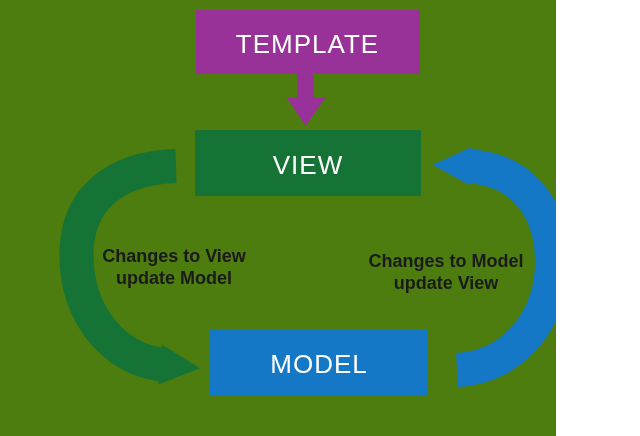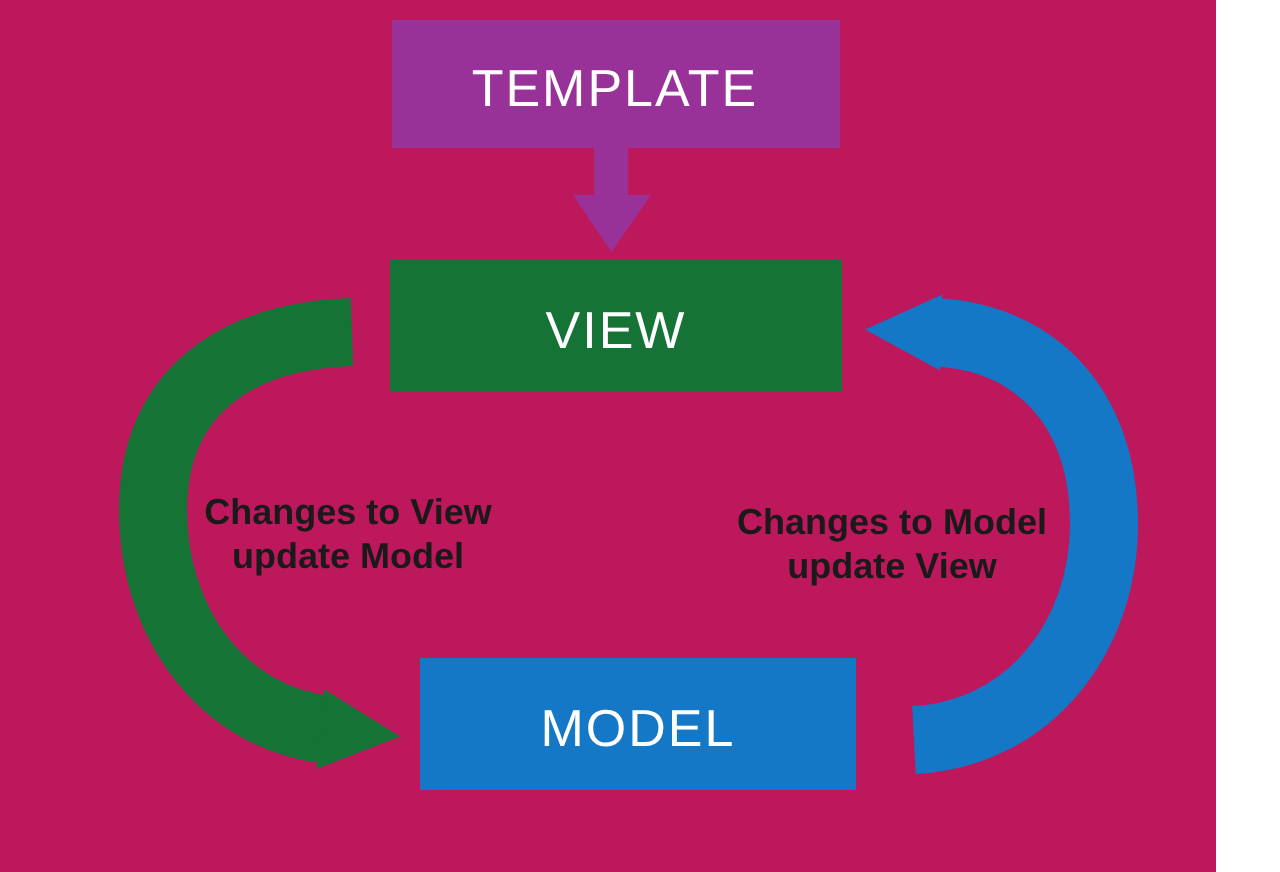--- a/index.html
+++ b/index.html
@@ -2,23 +2,23 @@
 <html><head>
 <meta charset="utf-8">
 <style>
   html, body {
     margin: 0;
     padding: 0;
     background: #ffffff;
   }
   .stage {
     position: relative;
-    width: 608px;
+    width: 556px;
     height: 436px;
-    background: #be185d;
+    background: #4d7c0f;
     overflow: hidden;
     font-family: "Liberation Sans", sans-serif;
   }
   svg { display: block; }
   .box-label {
     font-family: "Liberation Sans", sans-serif;
     font-size: 26px;
     font-weight: 400;
     letter-spacing: 1px;
   }

